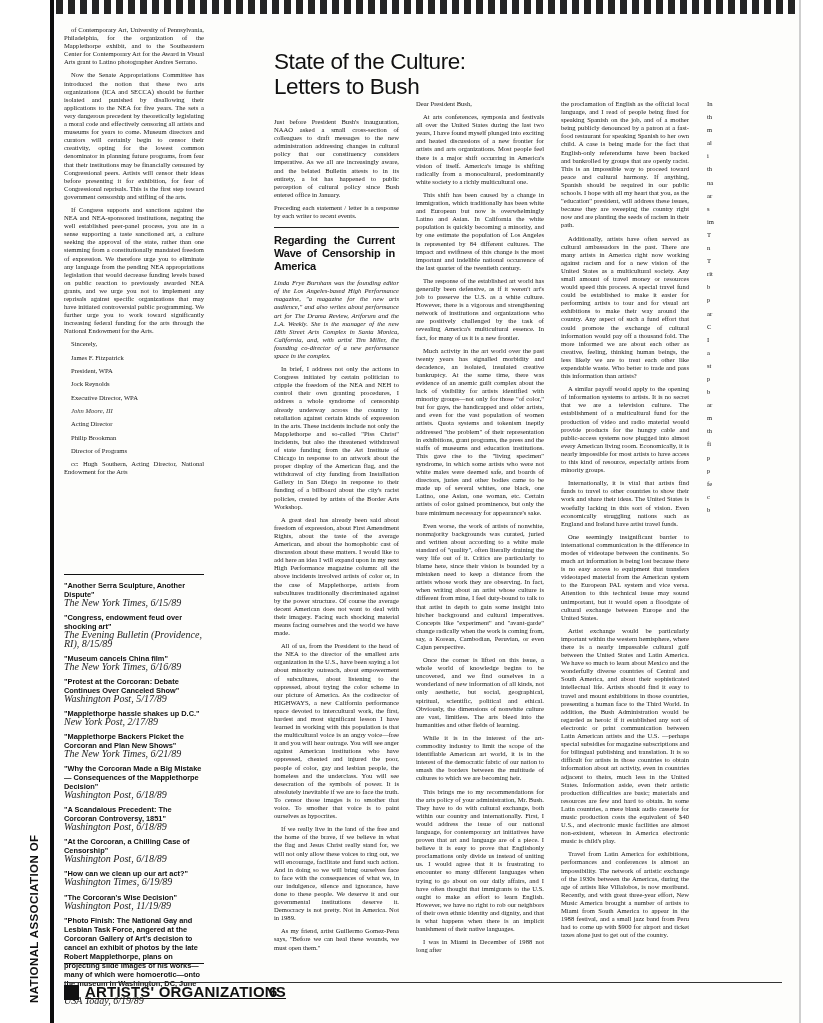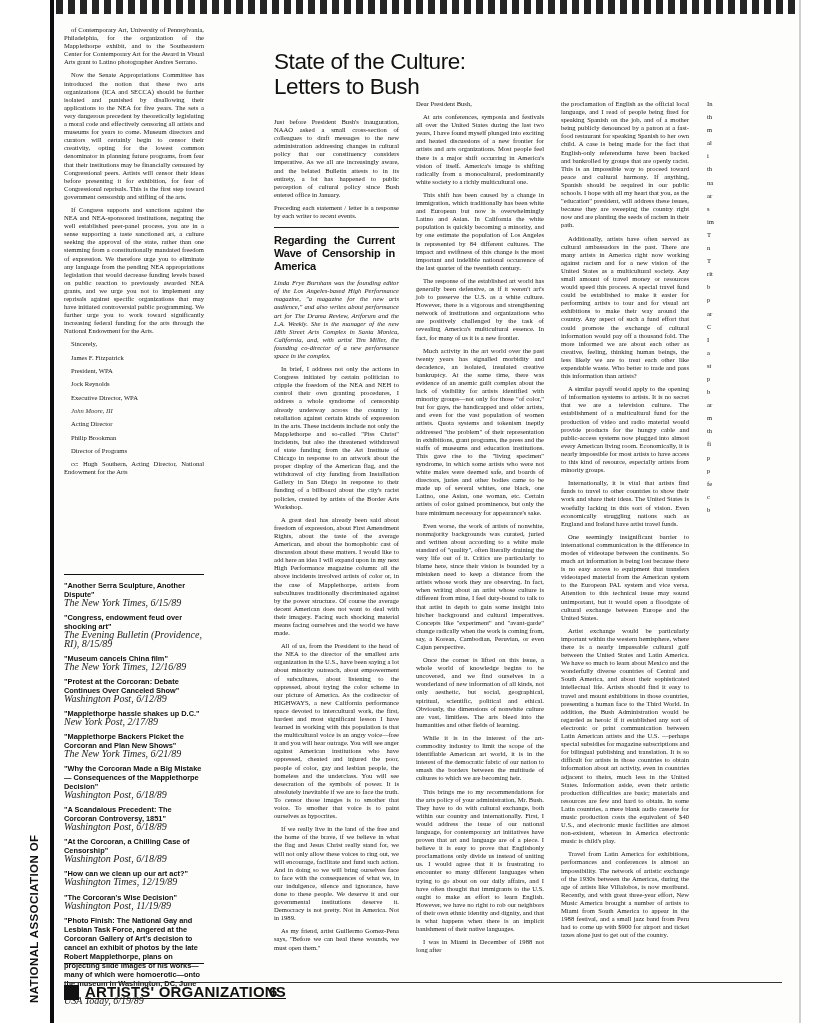--- a/index.html
+++ b/index.html
@@ -226,25 +226,25 @@
       <div class="clip">
         <div class="clip-title">"Another Serra Sculpture, Another Dispute"</div>
         <div class="clip-src">The New York Times, 6/15/89</div>
       </div>
       <div class="clip">
         <div class="clip-title">"Congress, endowment feud over shocking art"</div>
         <div class="clip-src">The Evening Bulletin (Providence, RI), 8/15/89</div>
       </div>
       <div class="clip">
         <div class="clip-title">"Museum cancels China film"</div>
-        <div class="clip-src">The New York Times, 12/16/89</div>
+        <div class="clip-src">The New York Times, 6/16/89</div>
       </div>
       <div class="clip">
         <div class="clip-title">"Protest at the Corcoran: Debate Continues Over Canceled Show"</div>
-        <div class="clip-src">Washington Post, 6/12/89</div>
+        <div class="clip-src">Washington Post, 5/17/89</div>
       </div>
       <div class="clip">
         <div class="clip-title">"Mapplethorpe hassle shakes up D.C."</div>
         <div class="clip-src">New York Post, 2/17/89</div>
       </div>
       <div class="clip">
         <div class="clip-title">"Mapplethorpe Backers Picket the Corcoran and Plan New Shows"</div>
         <div class="clip-src">The New York Times, 6/21/89</div>
       </div>
       <div class="clip">
@@ -254,21 +254,21 @@
       <div class="clip">
         <div class="clip-title">"A Scandalous Precedent: The Corcoran Controversy, 1851"</div>
         <div class="clip-src">Washington Post, 6/18/89</div>
       </div>
       <div class="clip">
         <div class="clip-title">"At the Corcoran, a Chilling Case of Censorship"</div>
         <div class="clip-src">Washington Post, 6/18/89</div>
       </div>
       <div class="clip">
         <div class="clip-title">"How can we clean up our art act?"</div>
-        <div class="clip-src">Washington Times, 12/19/89</div>
+        <div class="clip-src">Washington Times, 6/19/89</div>
       </div>
       <div class="clip">
         <div class="clip-title">"The Corcoran's Wise Decision"</div>
         <div class="clip-src">Washington Post, 11/19/89</div>
       </div>
       <div class="clip">
         <div class="clip-title">"Photo Finish: The National Gay and Lesbian Task Force, angered at the Corcoran Gallery of Art's decision to cancel an exhibit of photos by the late Robert Mapplethorpe, plans on projecting slide images of his works—many of which were homoerotic—onto the museum in Washington, DC, June 20"</div>
         <div class="clip-src">USA Today, 6/19/89</div>
       </div>
     </div>

